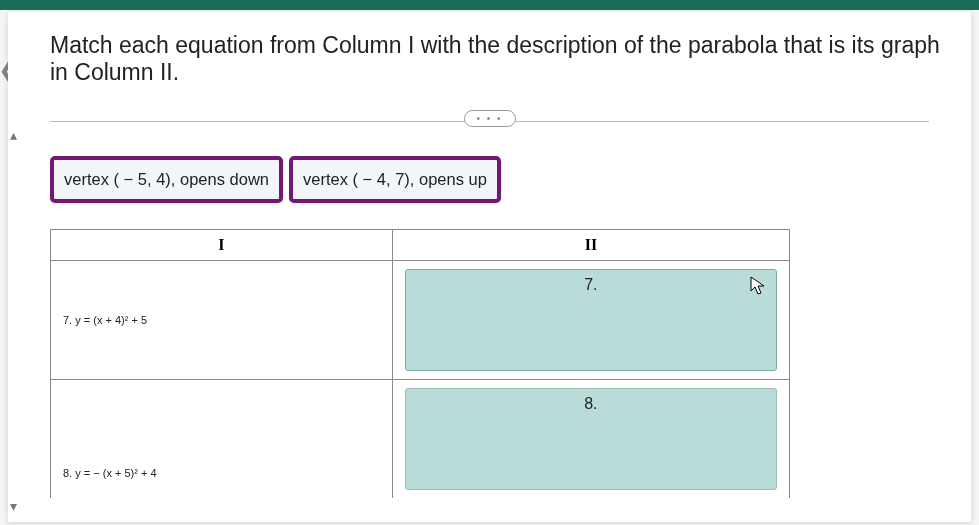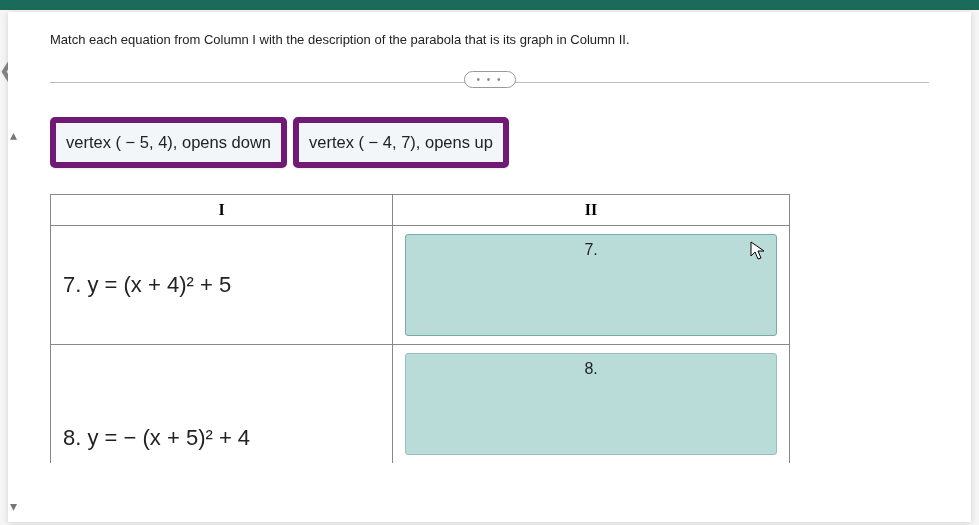--- a/index.html
+++ b/index.html
@@ -44,21 +44,21 @@
       font-size: 14px;
     }
     .scroll-down {
       position: absolute;
       left: 2px;
       bottom: 8px;
       color: #777;
       font-size: 14px;
     }
     .instruction {
-      font-size: 13px;
+      font-size: 23px;
       color: #222;
       margin-bottom: 24px;
       margin-left: 14px;
     }
     .sep-wrap {
       position: relative;
       margin: 0 14px 24px 14px;
       height: 22px;
     }
     .sep {
@@ -79,21 +79,21 @@
       font-size: 10px;
       color: #888;
       letter-spacing: 2px;
     }
     .chips {
       display: flex;
       gap: 6px;
       margin: 0 8px 26px 14px;
     }
     .chip {
-      border: 6px solid #701a75;
+      border: 4px solid #701a75;
       border-radius: 5px;
       background: #f3f6f9;
       padding: 10px 10px;
       font-size: 16.5px;
       color: #222;
       cursor: move;
       box-shadow: 0 1px 2px rgba(0,0,0,.08);
       white-space: nowrap;
     }
     .drag-instruction {
@@ -115,21 +115,21 @@
     }
     .match-table td {
       border: 1px solid #888;
       vertical-align: middle;
       height: 118px;
       padding: 8px 12px;
     }
     .col-i { width: 360px; }
     .col-ii { width: 418px; }
     .eq {
-      font-size: 22px;
+      font-size: 11px;
       color: #222;
     }
     .drop {
       background: #b9dcd9;
       border: 1px solid #9cbdbb;
       border-radius: 3px;
       height: 102px;
       padding: 8px 12px;
       font-size: 16px;
       color: #222;

